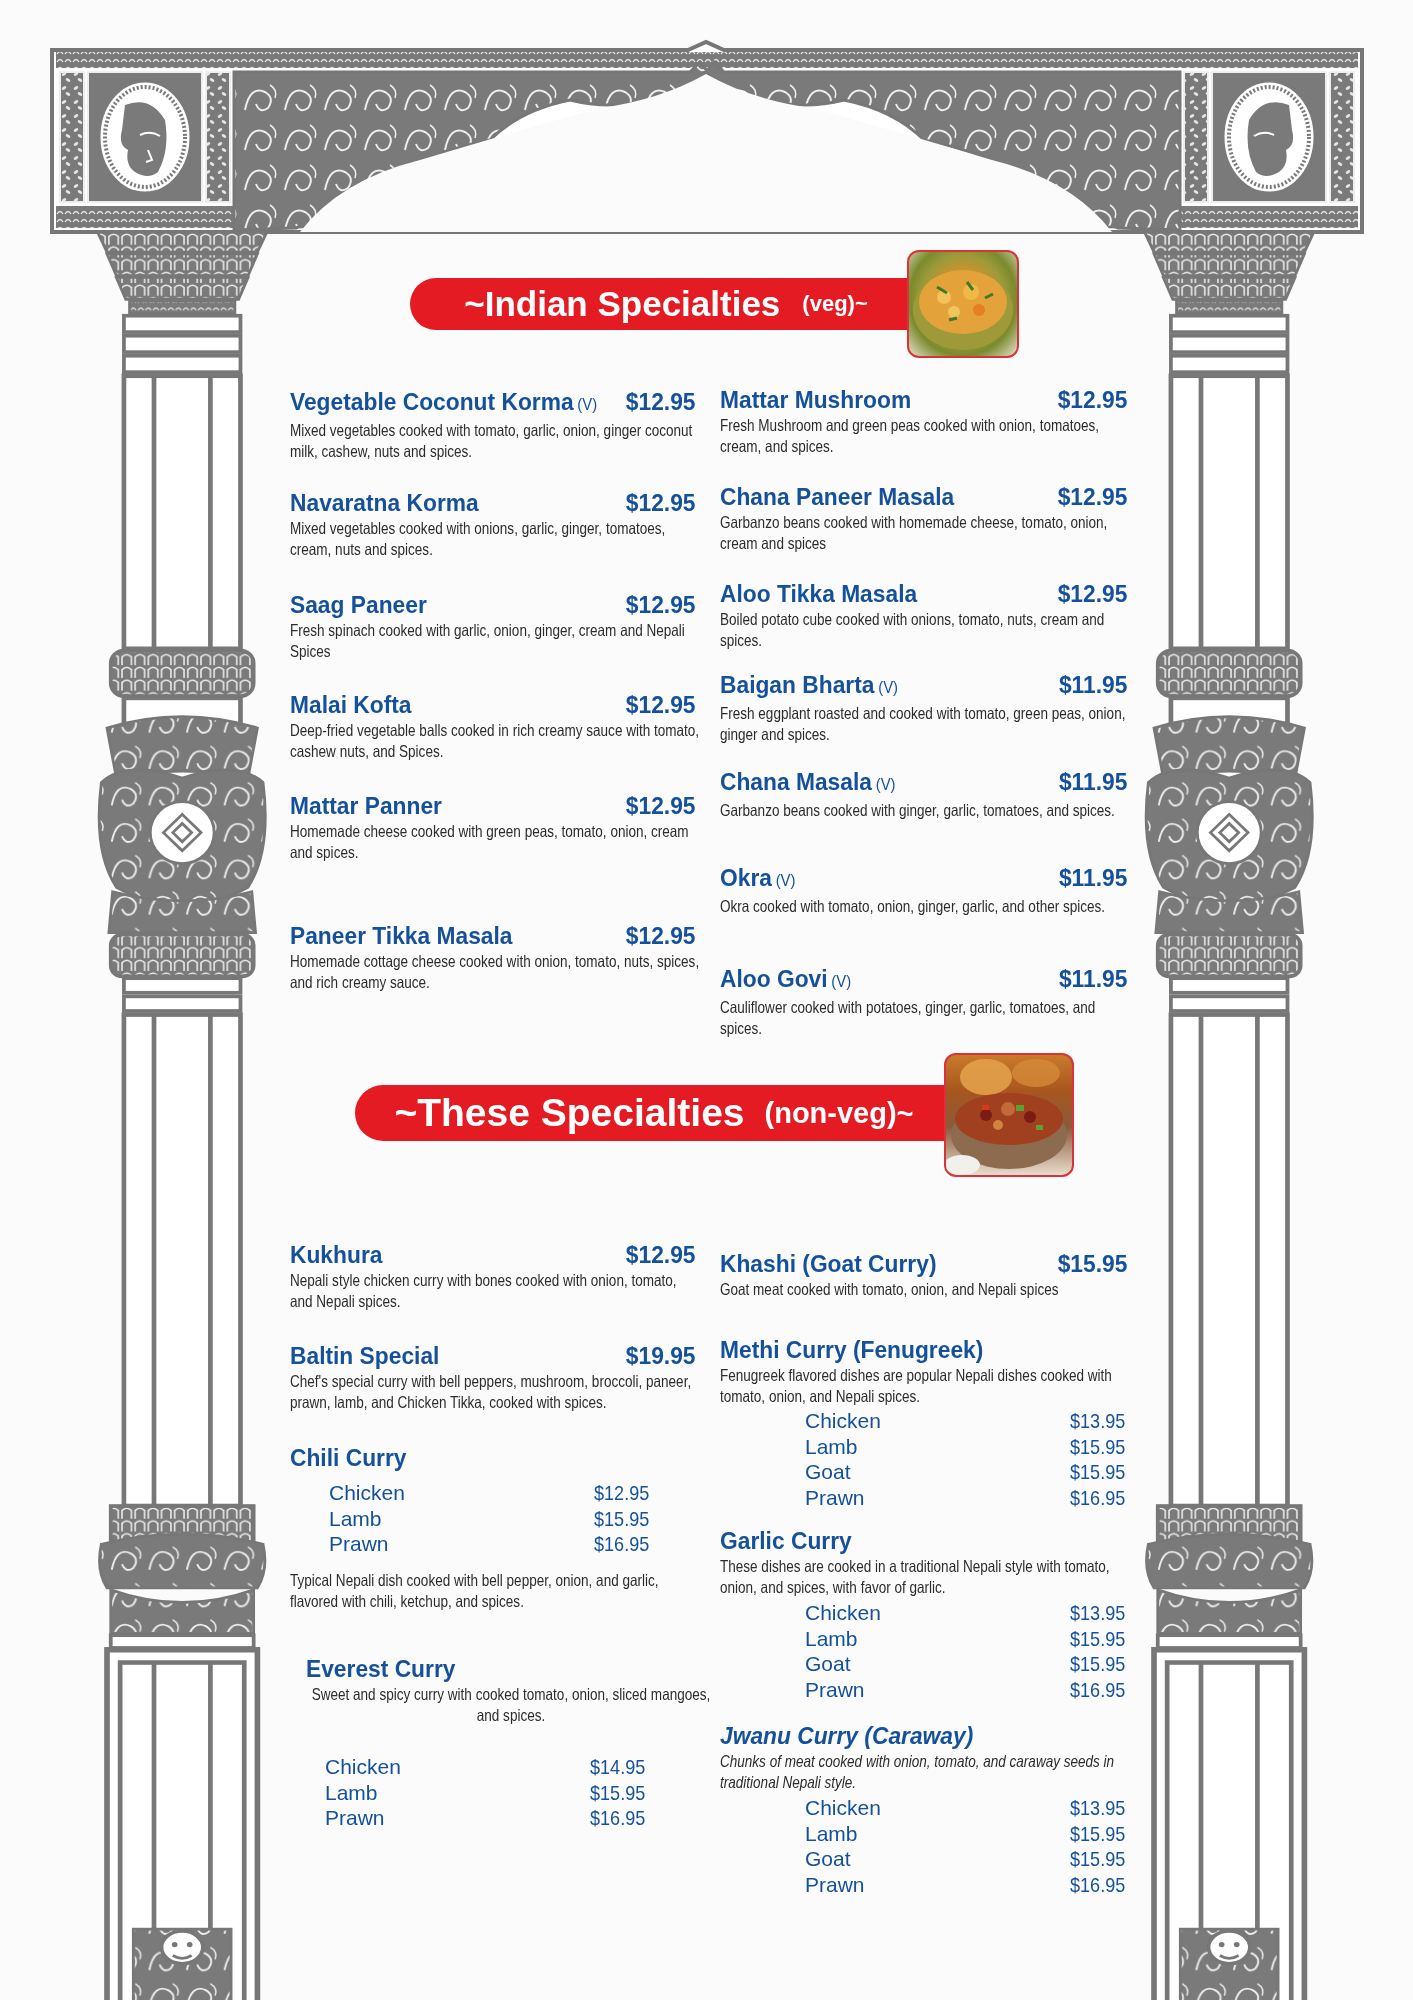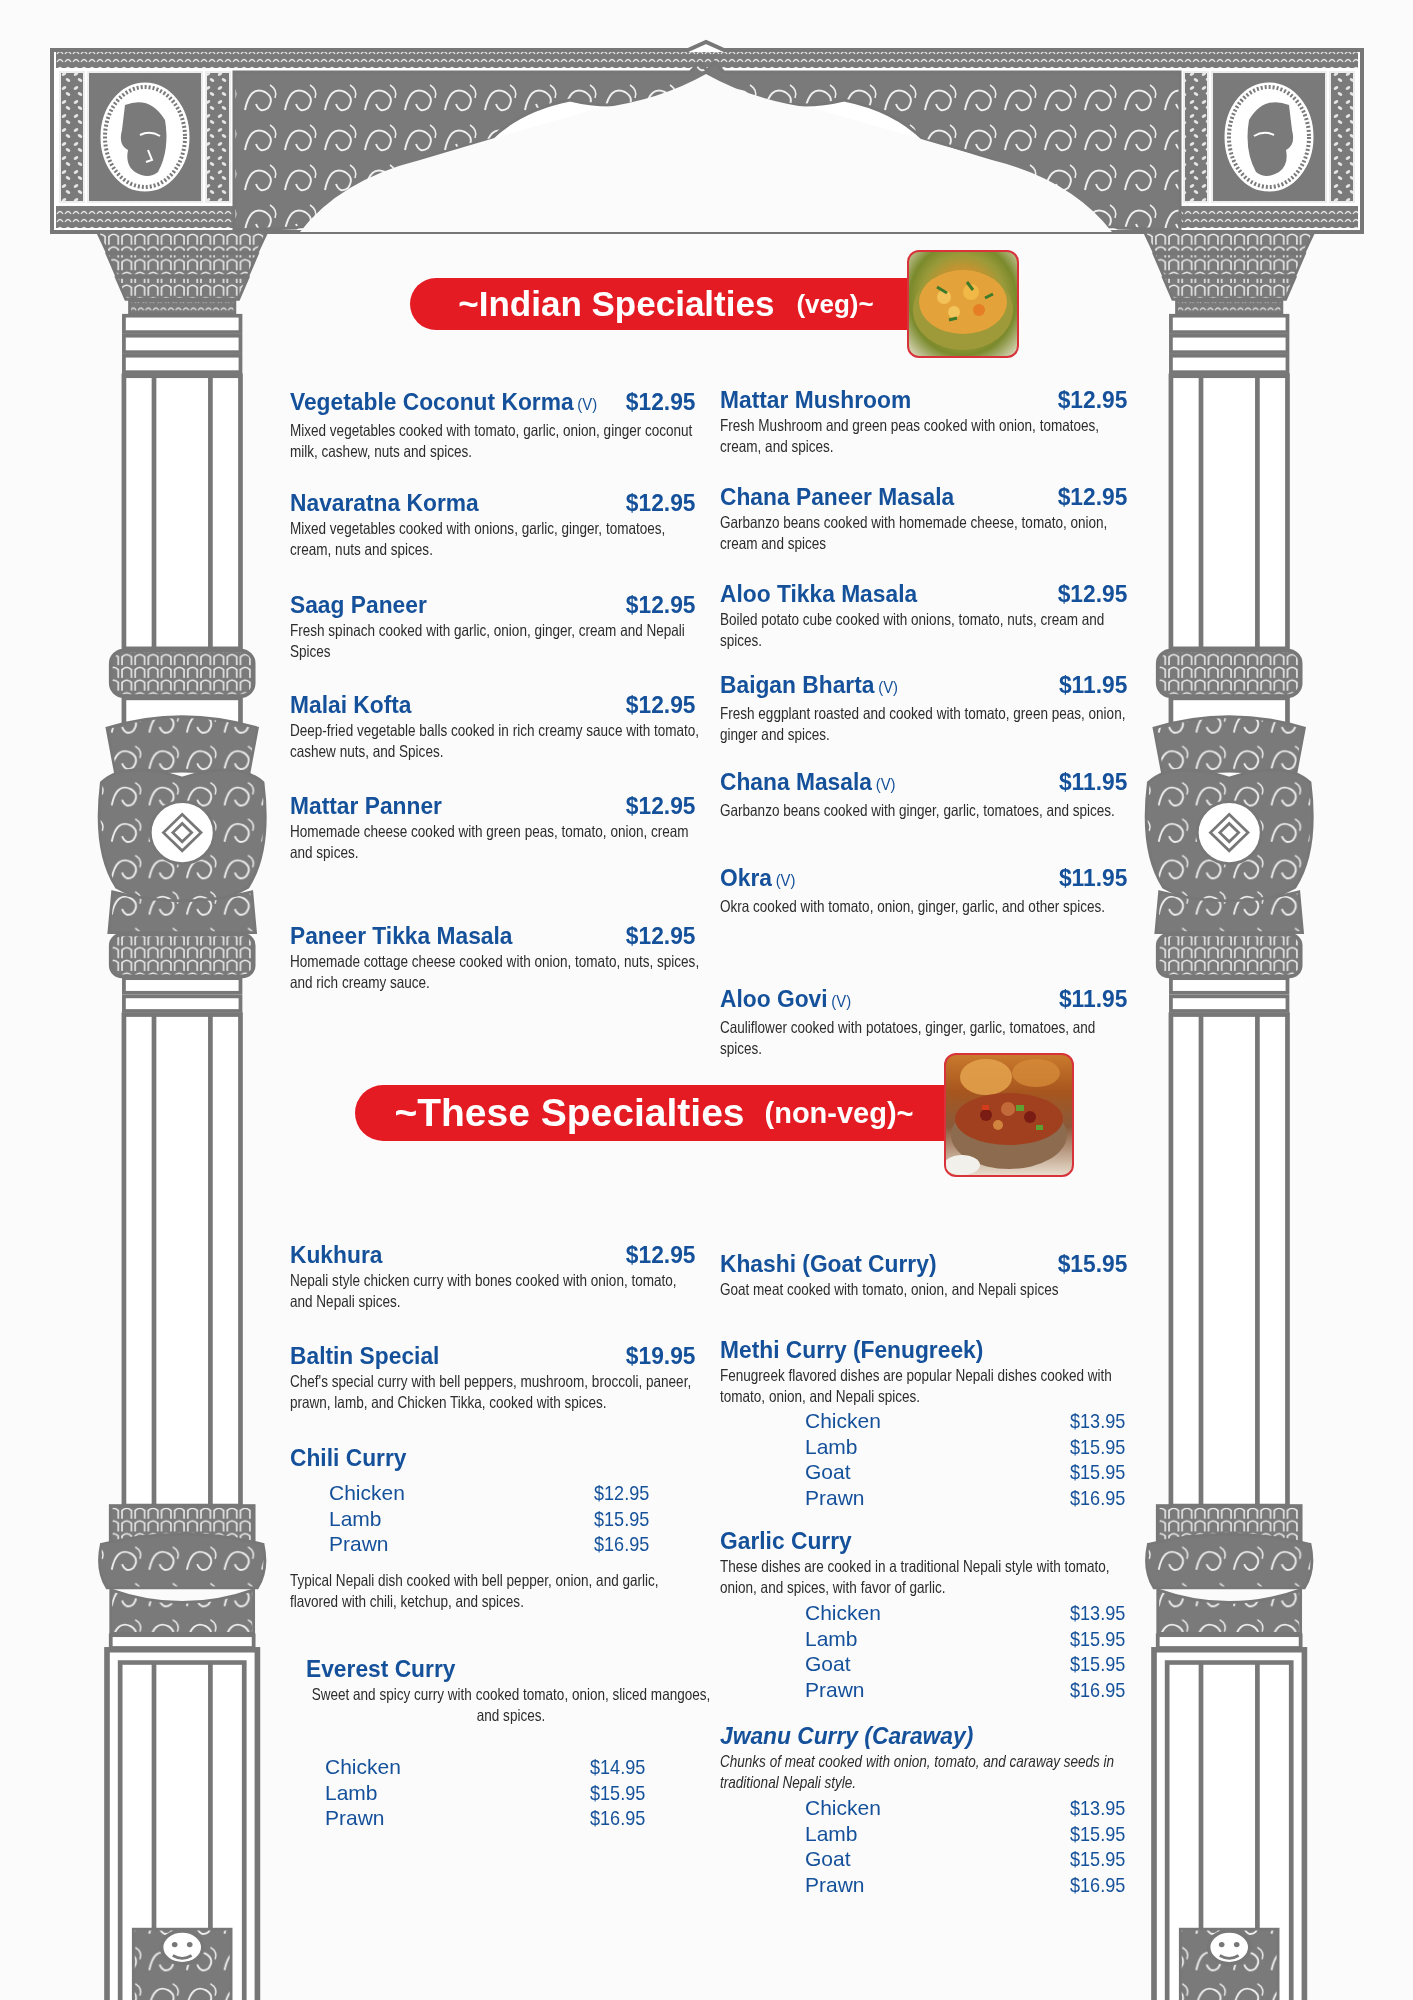--- a/index.html
+++ b/index.html
@@ -155,21 +155,21 @@
   <g transform="translate(107,232) scale(0.94,0.91)">
       <use href="#pillar"></use>
     </g>
   <g transform="translate(1154,232) scale(0.94,0.91)">
       <use href="#pillar"></use>
     </g>
 </svg>
 
 <div class="banner" style="left:410px; top:278px; width:512px; height:52px; font-size:35px;">
   <span>~Indian Specialties</span>
-  <span class="small" style="font-size:26px;">(veg)~</span>
+  <span class="small" style="font-size:22px;">(veg)~</span>
 </div>
 <div class="food-photo" style="left:907px; top:250px; width:112px; height:108px; background: radial-gradient(ellipse at 50% 45%, #e8a03a 0%, #d8902c 30%, #9a9a3a 55%, #7a8a2c 70%, #e9e2cf 100%);">
   <svg width="108" height="104" viewBox="0 0 108 104">
     <ellipse cx="54" cy="58" rx="50" ry="40" fill="#9e9a3a"></ellipse>
     <ellipse cx="54" cy="50" rx="44" ry="32" fill="#e3a33a"></ellipse>
     <circle cx="35" cy="45" r="7" fill="#f4c25a"></circle>
       <circle cx="62" cy="40" r="8" fill="#f0b846"></circle>
     <circle cx="70" cy="58" r="6" fill="#e57e24"></circle>
       <circle cx="45" cy="60" r="6" fill="#f2c45c"></circle>
     <path d="M28 35 l10 6 M58 30 l6 8 M76 46 l8 -4 M40 68 l8 -2" stroke="#3f7a2a" stroke-width="3"></path>
@@ -257,21 +257,21 @@
     </div>
     <div class="item-desc">Garbanzo beans cooked with ginger, garlic, tomatoes, and spices.</div>
   </div>
   <div class="item" style="left:720px; top:864px;">
     <div class="item-head" style="width:438px;">
       <span class="item-name"><span>Okra</span><span class="veg">(V)</span></span>
       <span>$11.95</span>
     </div>
     <div class="item-desc">Okra cooked with tomato, onion, ginger, garlic, and other spices.</div>
   </div>
-  <div class="item" style="left:720px; top:965px;margin-top:20px;">
+  <div class="item" style="left:720px; top:965px;">
     <div class="item-head" style="width:438px;">
       <span class="item-name"><span>Aloo Govi</span><span class="veg">(V)</span></span>
       <span>$11.95</span>
     </div>
     <div class="item-desc">Cauliflower cooked with potatoes, ginger, garlic, tomatoes, and spices.</div>
   </div>
 </div>
 
 <div class="banner" style="left:355px; top:1085px; width:598px; height:56px; font-size:39px;">
   <span>~These Specialties</span>

